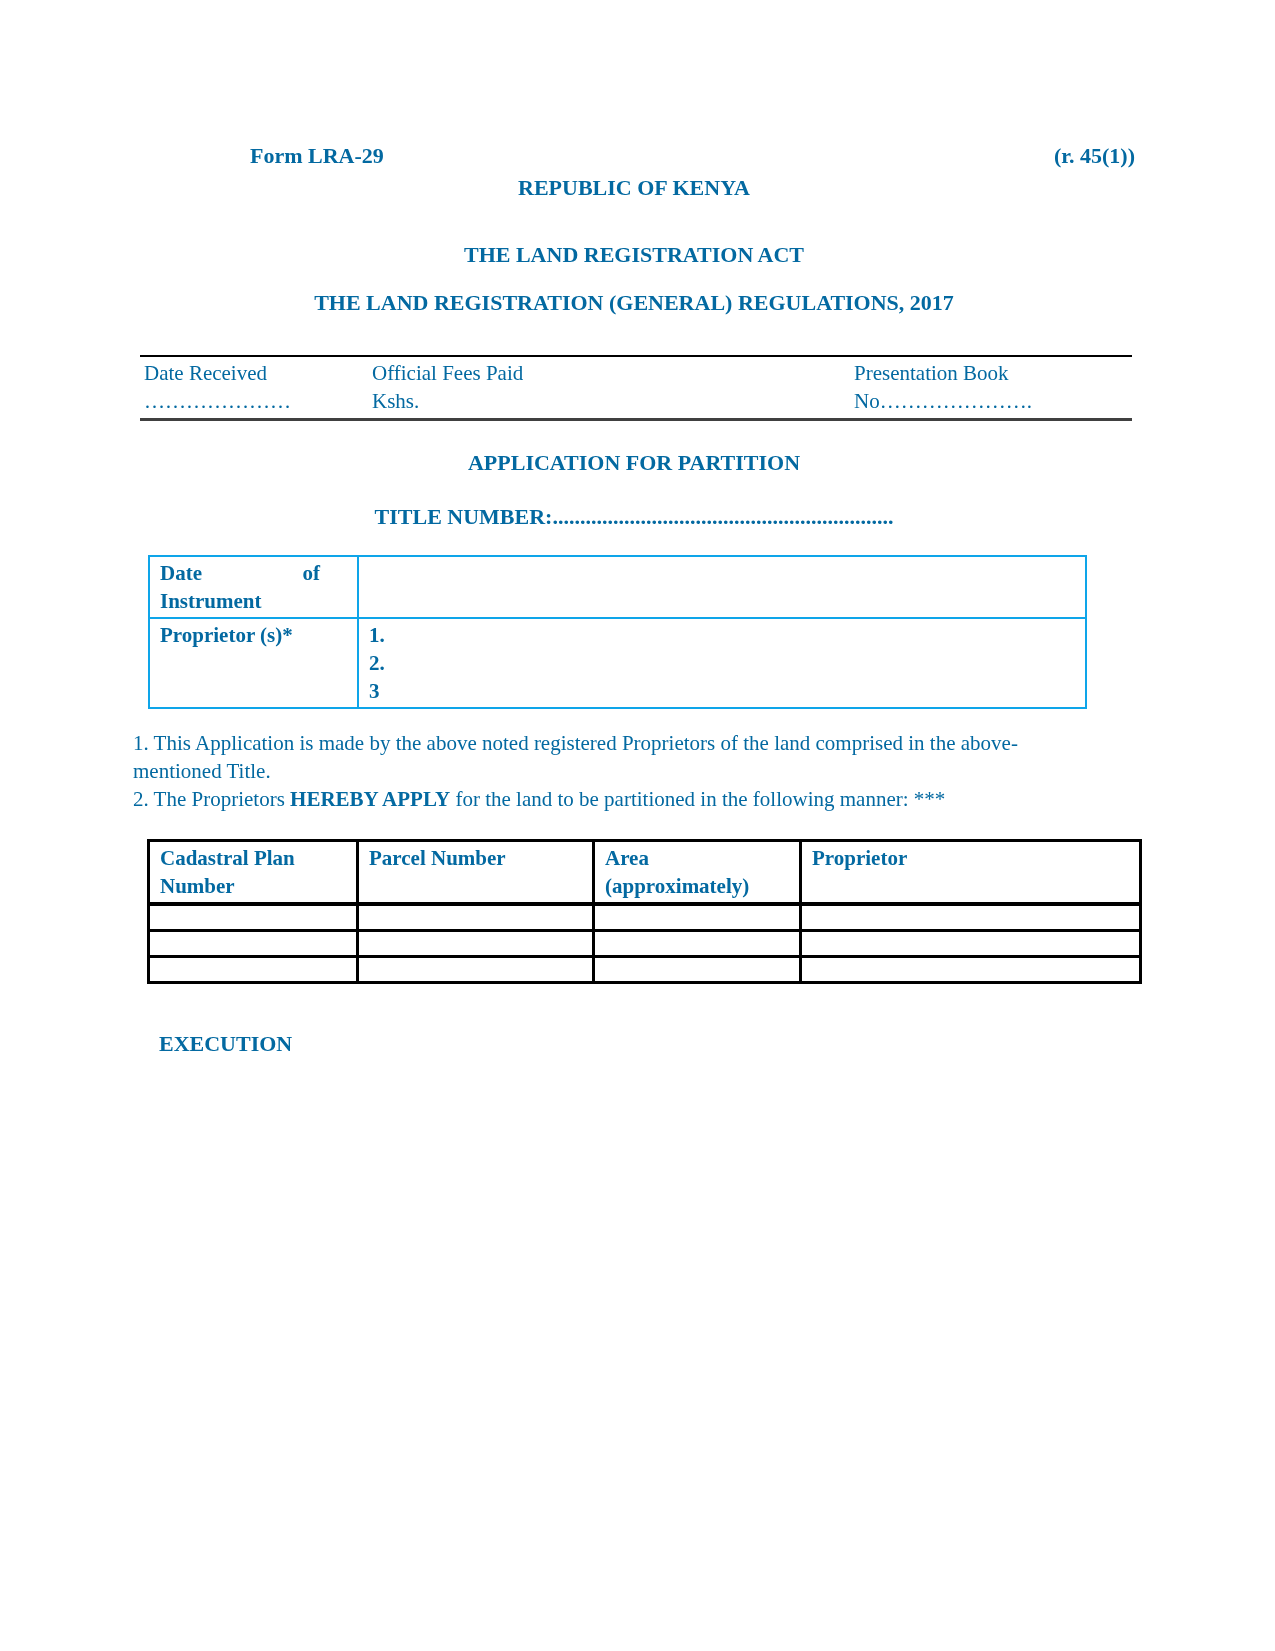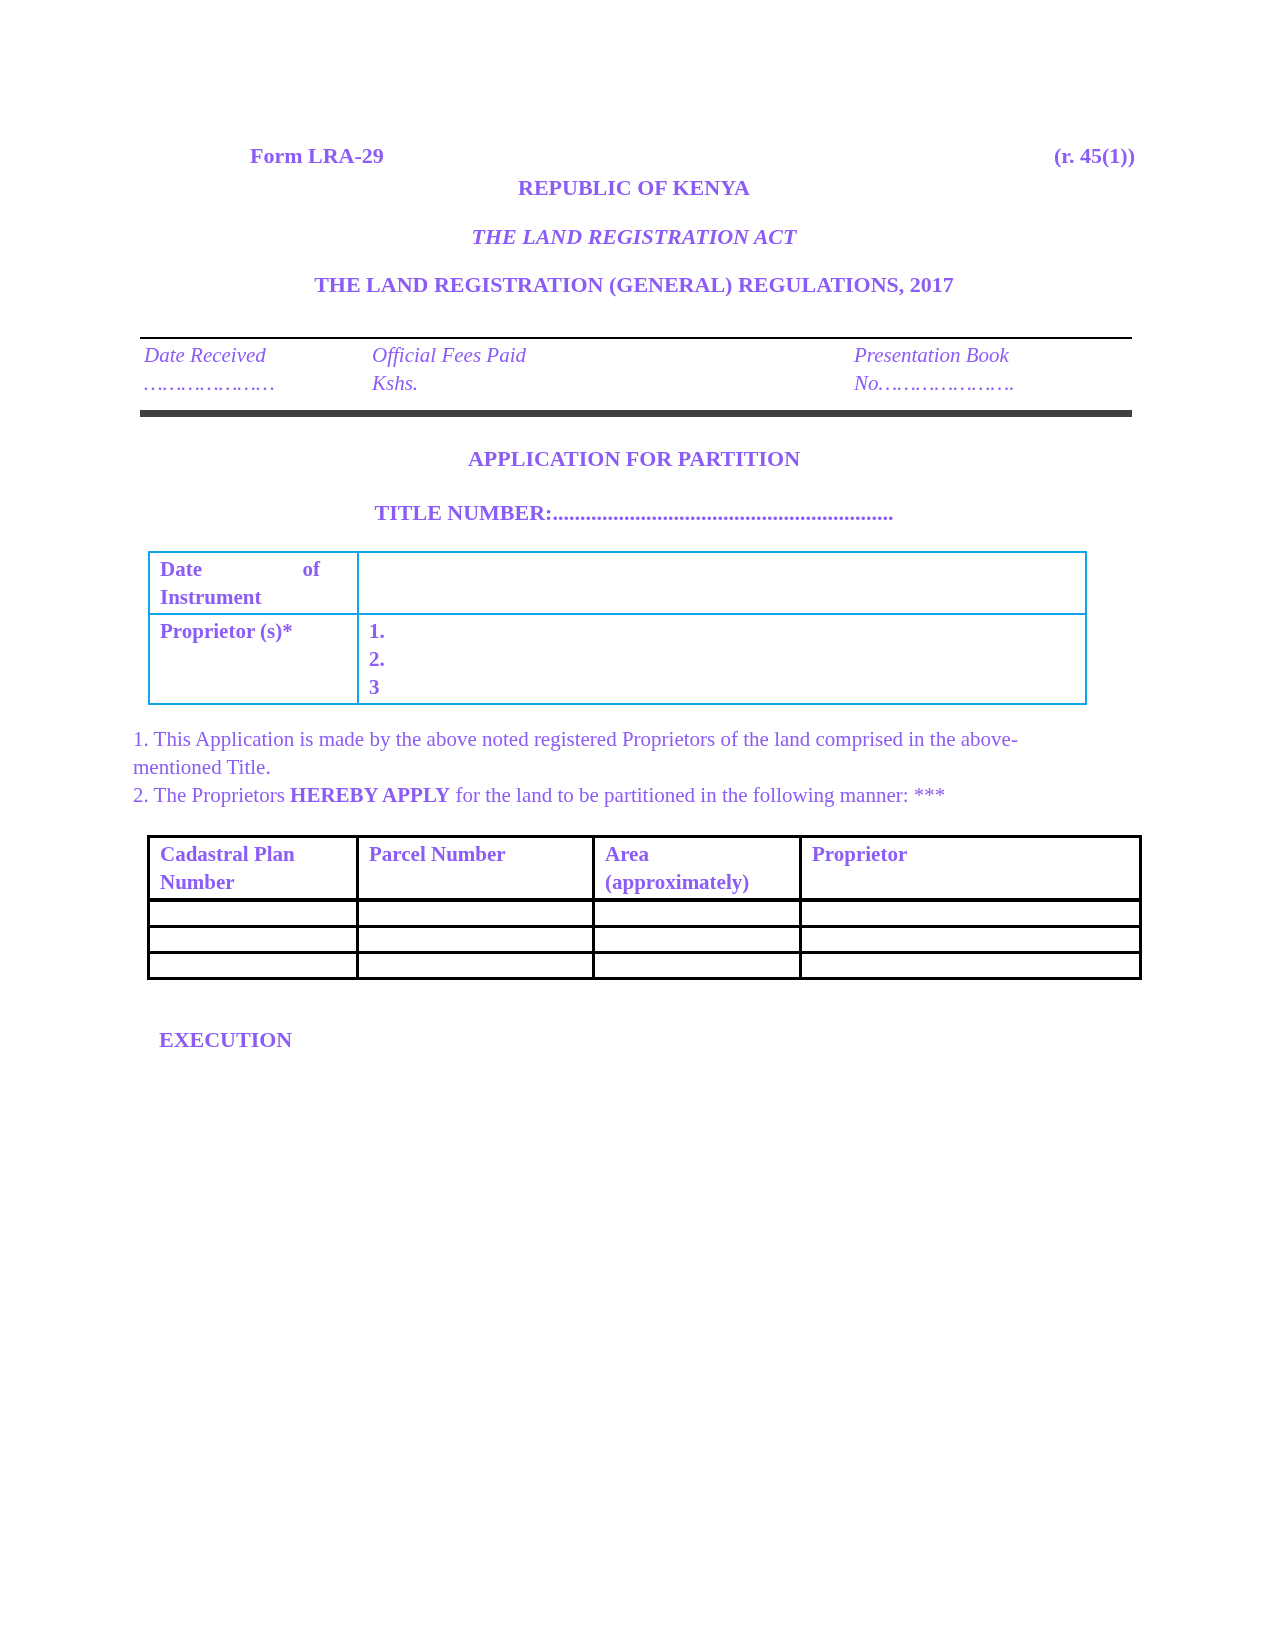--- a/index.html
+++ b/index.html
@@ -1,45 +1,44 @@
 <!DOCTYPE html>
 <html><head>
 <meta charset="utf-8">
 <style>
   html, body { margin: 0; padding: 0; background: #ffffff; }
   * { box-sizing: border-box; }
   .page {
     width: 1275px;
     height: 1651px;
     background: #ffffff;
-    color: #8b5cf6;
+    color: #0369a1;
     font-family: "Liberation Serif", "DejaVu Serif", serif;
     font-size: 21px;
     line-height: 28px;
     padding: 142px 140px 0 133px;
     overflow: hidden;
   }
 
   
   .hdr-row { display: flex; justify-content: space-between; font-weight: 700; font-size: 22px; line-height: 28px; }
   .hdr-form { margin-left: 117px; }
   .center-line { text-align: center; font-weight: 700; font-size: 22px; line-height: 28px; }
   .mt-republic { margin-top: 4px; }
-  .mt-act { margin-top: 21px; font-style: italic; }
+  .mt-act { margin-top: 39px; }
   .mt-regs { margin-top: 20px; }
 
   
   .office-box {
     width: 992px;
     margin: 38px 0 0 7px;
     border-top: 2px solid #000;
-    border-bottom: 7px solid #404040;
+    border-bottom: 3px solid #404040;
     display: flex;
-    padding: 2px 0 13px 4px;
-    font-style: italic;
+    padding: 2px 0 3px 4px;
   }
   .office-col { line-height: 28px; }
   .office-col-1 { width: 228px; }
   .office-col-2 { width: 278px; }
   .office-col-3 { flex: 1; }
 
   
   .app-title { margin-top: 28px; }
   .title-number { margin-top: 26px; }
 

